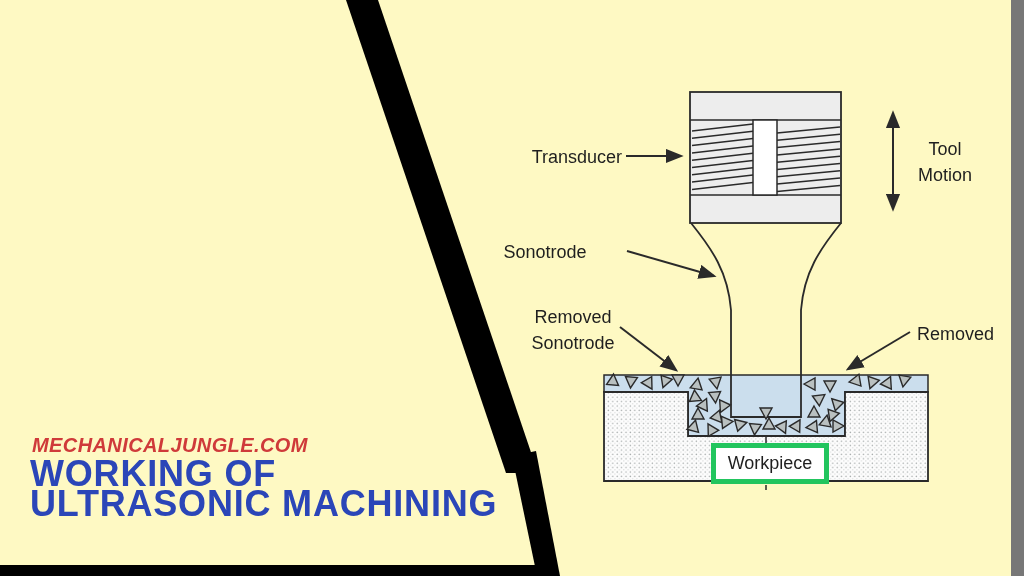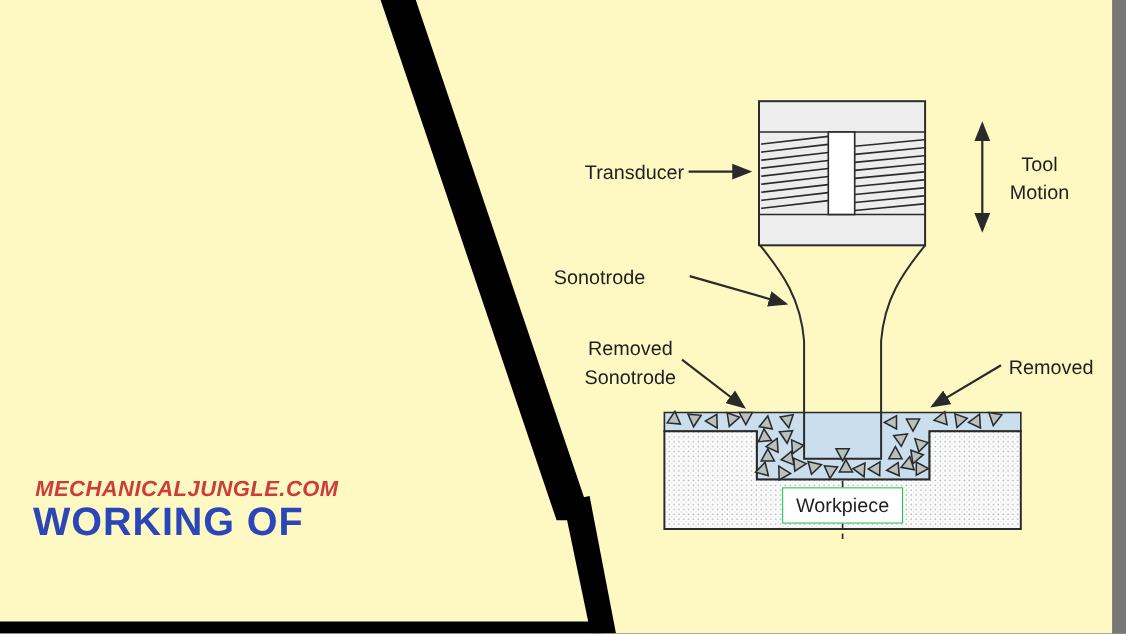--- a/index.html
+++ b/index.html
@@ -17,21 +17,21 @@
   .hatchline{stroke:var(--outline-color);stroke-width:1.5;}
   .arrowline{stroke:var(--outline-color);stroke-width:2;fill:none;}
   .centerline{stroke:var(--outline-color);stroke-width:1.5;stroke-dasharray:7 5;}
   .particle{fill:var(--particle-fill);stroke:var(--outline-color);stroke-width:1.4;}
   .dlabel{
     position:absolute;color:var(--label-color);font-size:18px;line-height:26px;
     white-space:nowrap;
   }
   .workpiece-tag{
     position:absolute;left:711px;top:443px;width:108px;height:31px;
-    background:#ffffff;border:1px solid #22c55e;display:flex;
+    background:#ffffff;border:5px solid #22c55e;display:flex;
     align-items:center;justify-content:center;color:var(--label-color);font-size:18px;
   }
   .site{
     position:absolute;left:32px;top:434px;color:var(--site-color);
     font-size:20px;font-weight:700;letter-spacing:.4px;font-style:italic;
   }
   .title{
     position:absolute;left:30px;top:459px;color:var(--title-color);
     font-size:36px;font-weight:700;line-height:30px;letter-spacing:.8px;
   }
@@ -153,15 +153,16 @@
   <div class="dlabel" style="left:917px;top:321px;">Removed</div>
   <div class="dlabel" style="left:885px;top:136px;width:120px;text-align:center;">
     <div>Tool</div>
     <div>Motion</div>
   </div>
   <div class="workpiece-tag">Workpiece</div>
 
   <div class="site">MECHANICALJUNGLE.COM</div>
   <div class="title">
     <div>WORKING OF</div>
+    <div>ULTRASONIC MACHINING</div>
   </div>
 
 </div>
 
 </body></html>

